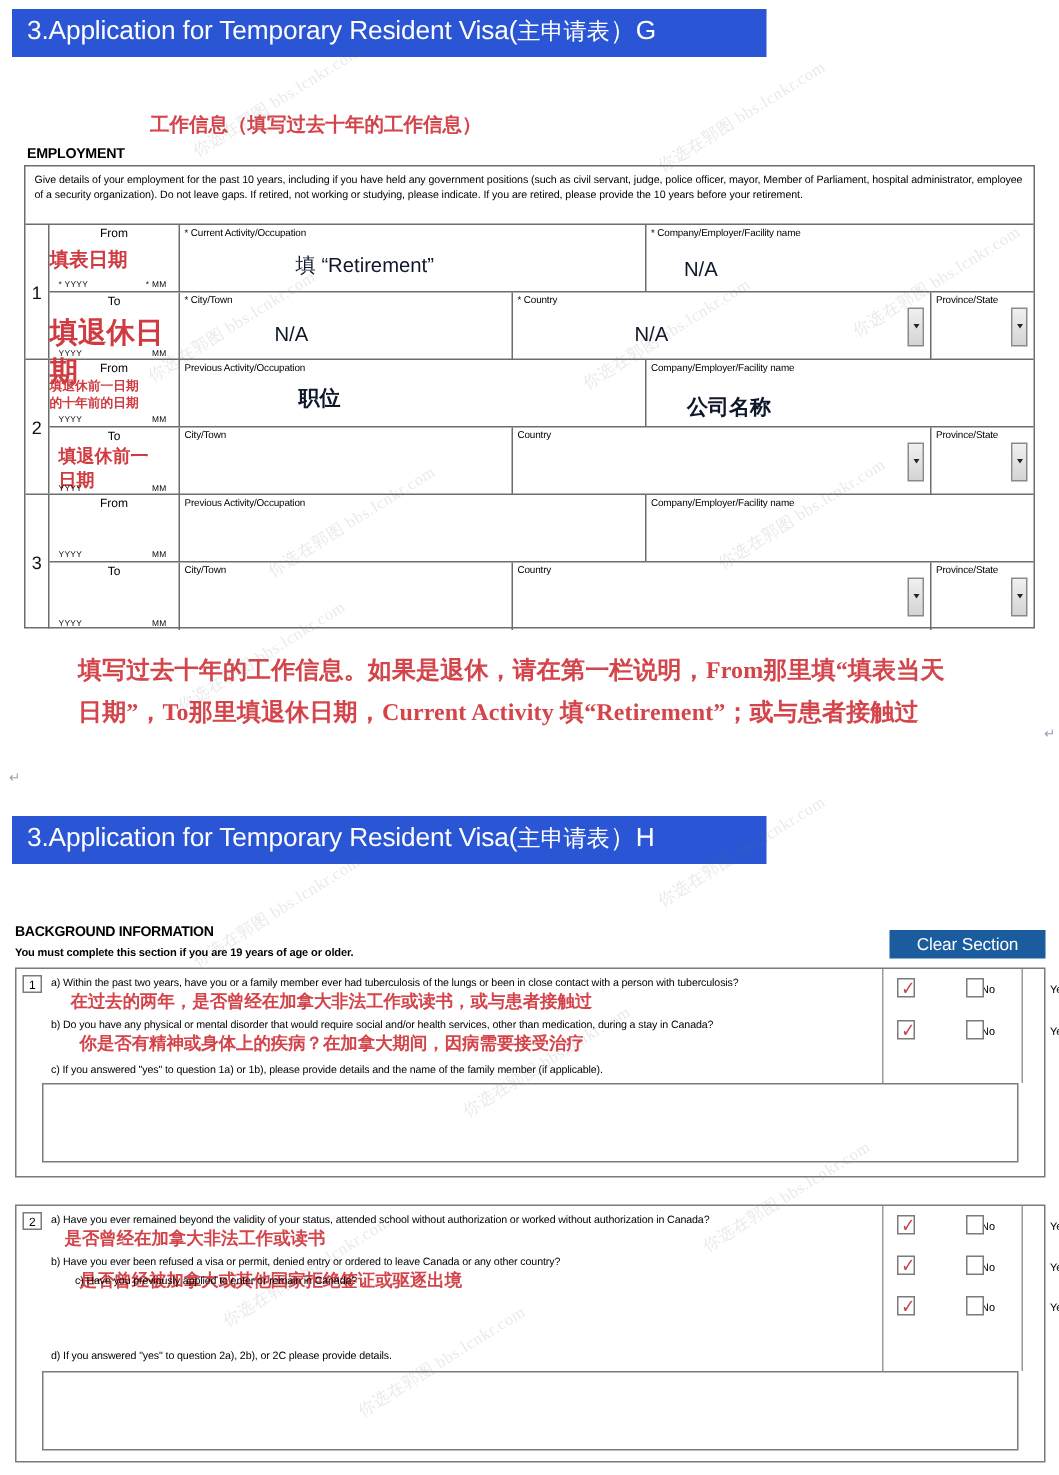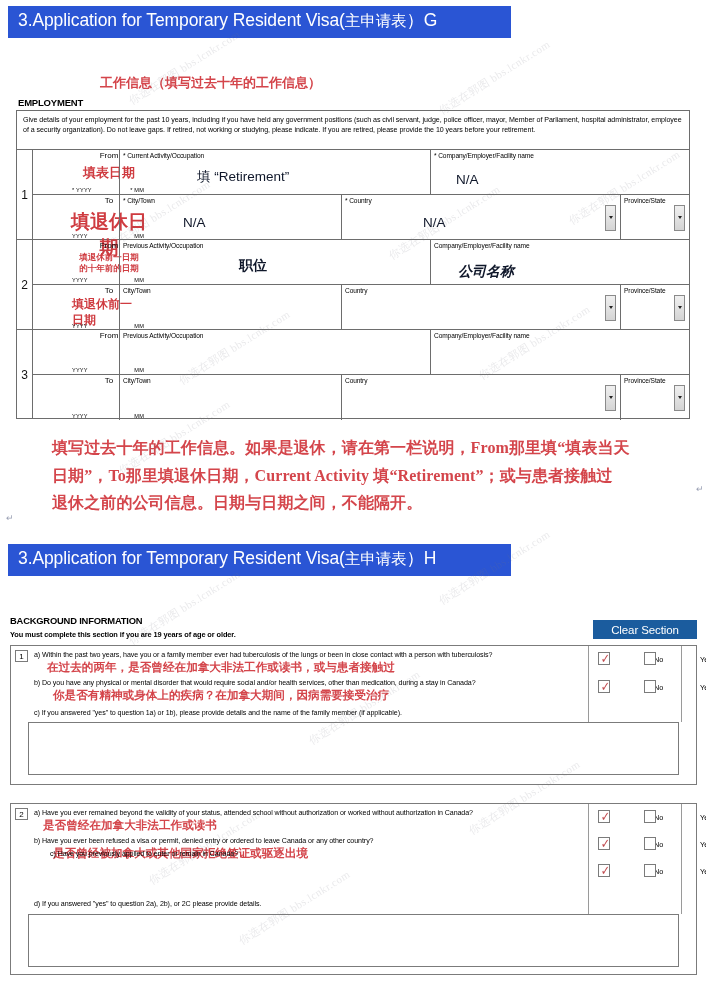--- a/index.html
+++ b/index.html
@@ -91,27 +91,27 @@
     font-size: 6.6px; color: #000; white-space: nowrap;
     letter-spacing: -0.1px;
   }
   .cell .val-red {
     position: absolute;
     color: #0f172a;
     font-family: "Liberation Sans", sans-serif;
   }
   .vline { position: absolute; top: 0; bottom: 0; width: 0; border-left: 1px solid #6d6d6d; }
 
-  .date-col { width: 86px; left: 0; margin-left: 33px; }
+  .date-col { width: 86px; left: 0; }
   .date-col .dt-word {
     position: absolute; width: 100%; top: 1px; text-align: center;
     font-size: 8px; color: #000;
   }
   .date-col .dt-cn {
-    position: absolute; width: 100%; text-align: center;
+    position: absolute; width: 100%; text-align: left;
     color: #cf3b40; font-family: "Liberation Serif", serif; font-weight: bold;
   }
   .date-col .yy {
     position: absolute; bottom: 1px; left: 6px;
     font-size: 5.6px; color: #000; letter-spacing: 0.2px;
   }
   .date-col .mm {
     position: absolute; bottom: 1px; right: 8px;
     font-size: 5.6px; color: #000; letter-spacing: 0.2px;
   }
@@ -319,27 +319,27 @@
           <div class="dt-word">From</div>
           <div class="dt-cn" style="top:12px; font-size:8.5px; line-height:1.35; white-space:pre;">填退休前一日期
 的十年前的日期</div>
           <div class="yy">YYYY</div>
           <div class="mm">MM</div>
         </div>
         <div class="vline" style="left:86px;"></div>
 
         <div class="cell" style="left:86px; width:311px;">
           <div class="hdr">Previous Activity/Occupation</div>
-          <div class="val-red bigred" style="left:80px; top:17px; font-family:'Liberation Serif',serif;margin-left:40px;">职位</div>
+          <div class="val-red bigred" style="left:80px; top:17px; font-family:'Liberation Serif',serif;">职位</div>
         </div>
         <div class="vline" style="left:397px;"></div>
 
         <div class="cell" style="left:397px; right:0;">
           <div class="hdr">Company/Employer/Facility name</div>
-          <div class="val-red bigred" style="left:28px; top:23px; font-family:'Liberation Serif',serif;font-style:italic;">公司名称</div>
+          <div class="val-red bigred" style="left:28px; top:23px; font-family:'Liberation Serif',serif;">公司名称</div>
         </div>
       </div>
 
       <div class="emp-sub">
         <div class="cell date-col">
           <div class="dt-word">To</div>
           <div class="dt-cn" style="top:12px; font-size:12px; line-height:1.3; white-space:pre; text-align:left; left:6px; width:auto;">填退休前一
 日期</div>
           <div class="yy">YYYY</div>
           <div class="mm">MM</div>
@@ -416,21 +416,20 @@
               <i></i>
             </div>
         </div>
       </div>
     </div>
   </div>
 
   <div class="red-para" style="left:52px; top:434px; width:610px;">
     <div>填写过去十年的工作信息。如果是退休，请在第一栏说明，From那里填“填表当天</div>
     <div>日期”，To那里填退休日期，Current Activity 填“Retirement”；或与患者接触过</div>
-    <div>退休之前的公司信息。日期与日期之间，不能隔开。</div>
   </div>
 
   <div class="pilcrow" style="left:696px; top:484px;">↵</div>
   <div class="pilcrow" style="left:6px;  top:513px;">↵</div>
 
   <div class="sec-header" style="left:8px; top:544px; width:503px; height:32px;">
     <span>3.Application for Temporary Resident Visa(</span><span class="cn">主申请表</span><span>）H</span>
   </div>
 
   <div class="bg-title" style="left:10px; top:615px;">BACKGROUND INFORMATION</div>

